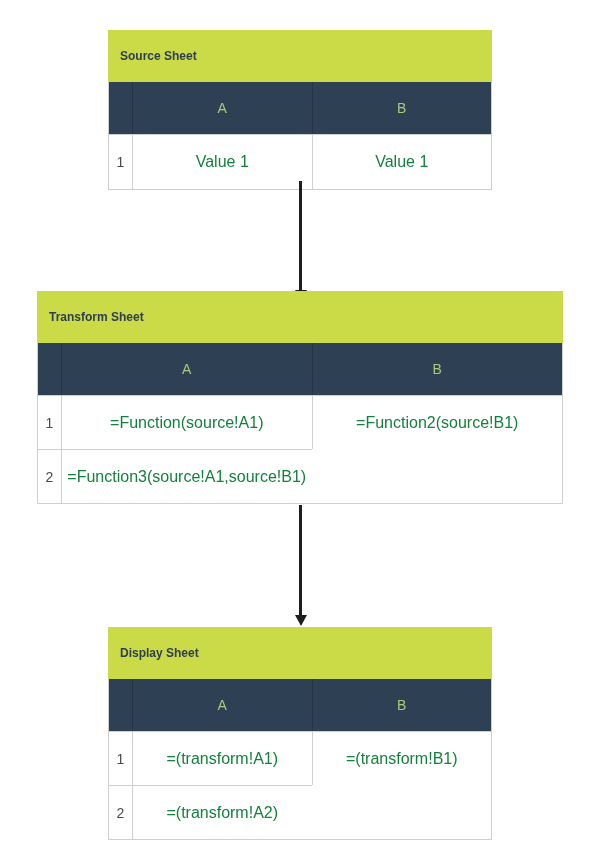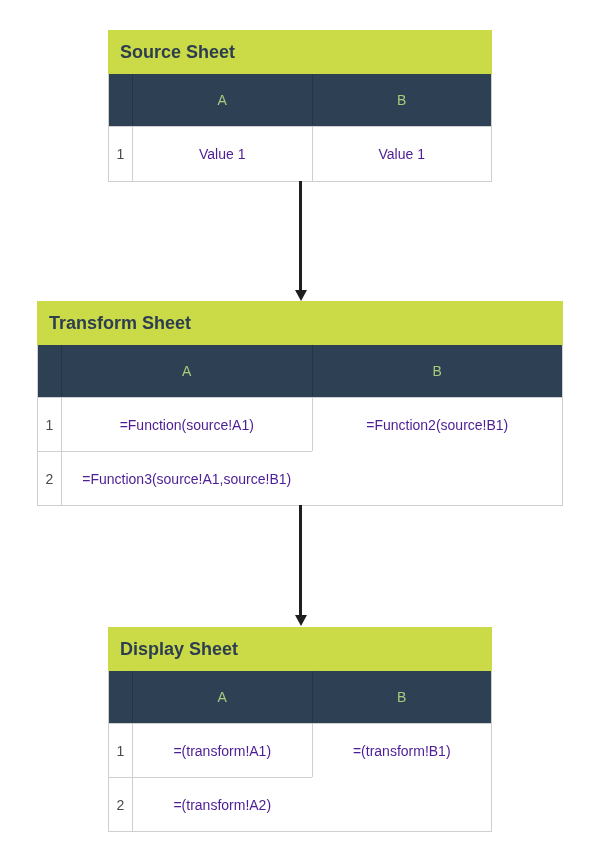--- a/index.html
+++ b/index.html
@@ -10,25 +10,25 @@
     position: relative;
     width: 600px;
     height: 864px;
     background: #ffffff;
     overflow: hidden;
   }
 
   .sheet { position: absolute; }
 
   .sheet-title {
-    height: 44px;
+    height: 52px;
     background: #cbda47;
     color: #2d3e50;
     font-weight: bold;
-    font-size: 18px;
+    font-size: 12px;
     display: flex;
     align-items: center;
     padding-left: 12px;
   }
 
   .grid {
     display: grid;
     border: 1px solid #cfcfcf;
     border-top: none;
     background: #ffffff;
@@ -52,22 +52,22 @@
   .hcell.first { border-left: none; }
 
   
   .rnum {
     color: #4a4a4a;
     font-size: 14px;
     border-top: 1px solid #cfcfcf;
     background: #ffffff;
   }
   .cell {
-    color: #4c1d95;
-    font-size: 14px;
+    color: #15803d;
+    font-size: 16px;
     border-top: 1px solid #cfcfcf;
     border-left: 1px solid #cfcfcf;
     background: #ffffff;
     padding: 16px 2px;
   }
 
   
   .arrow {
     position: absolute;
     width: 3px;
@@ -80,21 +80,21 @@
     left: 50%;
     transform: translateX(-50%);
     width: 0; height: 0;
     border-left: 6px solid transparent;
     border-right: 6px solid transparent;
     border-top: 11px solid #1e1e1e;
   }
 
   
   #sheet-source    { left: 108px; top: 30px;  width: 384px; }
-  #sheet-transform { left: 37px;  top: 301px; width: 526px; }
+  #sheet-transform { left: 37px;  top: 291px; width: 526px; }
   #sheet-display   { left: 108px; top: 627px; width: 384px; }
 
   #sheet-source .grid    { grid-template-columns: 23px 1fr 1fr; grid-template-rows: 52px 55px; }
   #sheet-transform .grid { grid-template-columns: 23px 1fr 1fr; grid-template-rows: 52px 54px 54px; }
   #sheet-display .grid   { grid-template-columns: 23px 1fr 1fr; grid-template-rows: 52px 54px 54px; }
 
   #arrow-1 { left: 299px; top: 181px; height: 109px; }
   #arrow-2 { left: 299px; top: 505px; height: 110px; }
 </style>
 </head>

